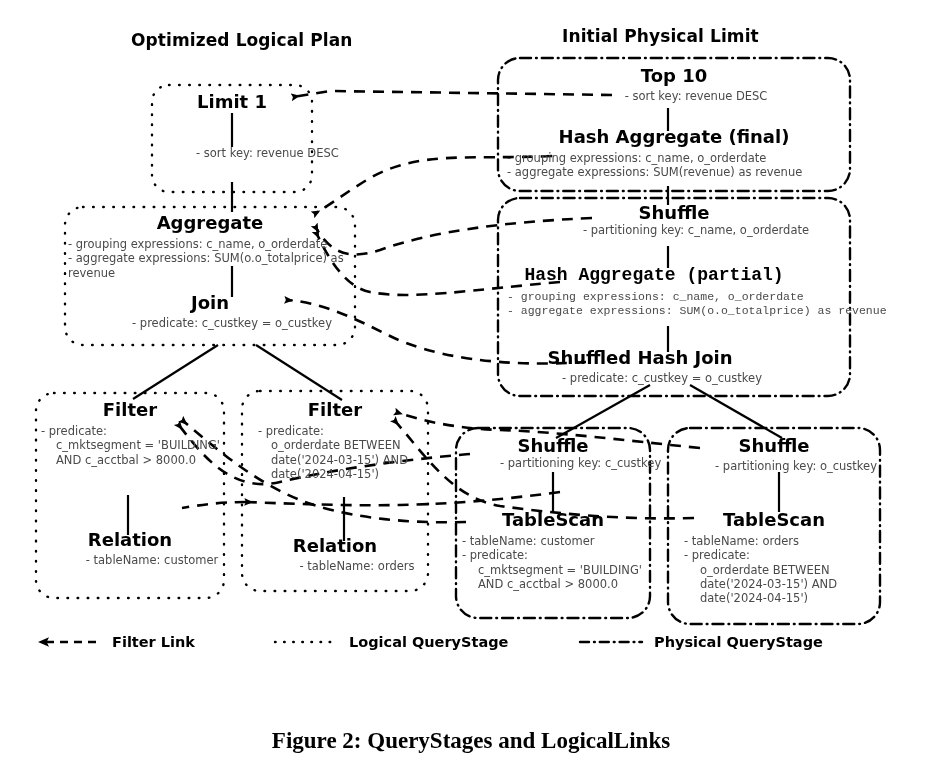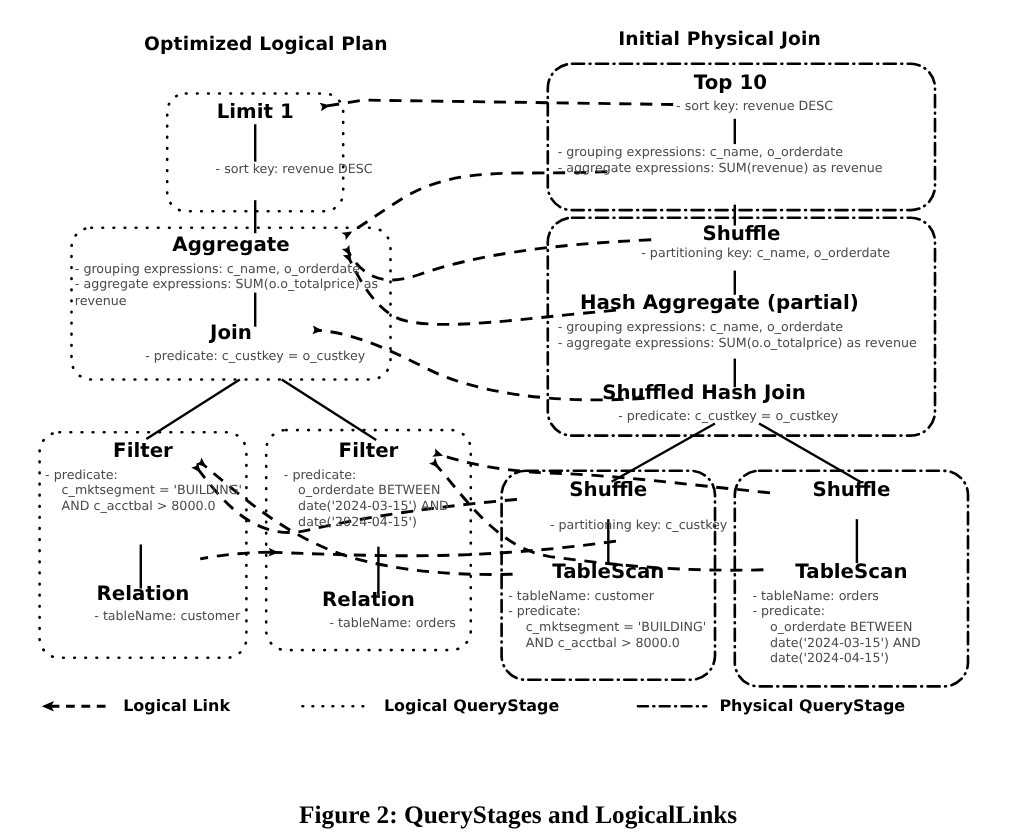--- a/index.html
+++ b/index.html
@@ -160,21 +160,21 @@
 
       <path d="M 560 492 C 500 500, 450 504, 400 505 C 350 506, 300 504, 246 502"></path>
     </g>
 
     <g fill="none" stroke="#000" stroke-width="2.6" stroke-dasharray="11 8">
       <path d="M 246 502 C 220 502, 200 505, 182 508"></path>
     </g>
   </svg>
 
   <div class="plan-title" style="left:131px; top:30px;">Optimized Logical Plan</div>
-  <div class="plan-title" style="left:562px; top:26px;">Initial Physical Join</div>
+  <div class="plan-title" style="left:562px; top:26px;">Initial Physical Limit</div>
 
   <div class="node" style="left:152px; top:92px; width:160px;">
     <div class="node-title">Limit 1</div>
   </div>
 
   <div class="node" style="left:152px; top:143px; width:160px;">
     <div class="node-detail" style="margin-top:3px;">- sort key: revenue DESC</div>
   </div>
 
   <div class="node" style="left:65px; top:213px; width:290px;">
@@ -206,78 +206,80 @@
     <div class="node-detail detail-left" style="padding-left:29px;">o_orderdate BETWEEN</div>
     <div class="node-detail detail-left" style="padding-left:29px;">date('2024-03-15') AND</div>
     <div class="node-detail detail-left" style="padding-left:29px;">date('2024-04-15')</div>
   </div>
 
   <div class="node" style="left:242px; top:536px; width:186px;">
     <div class="node-title">Relation</div>
     <div class="node-detail" style="margin-top:3px;">- tableName: orders</div>
   </div>
 
-  <div class="node" style="left:488px; top:66px; width:352px;">
+  <div class="node" style="left:498px; top:66px; width:352px;">
     <div class="node-title">Top 10</div>
     <div class="node-detail" style="margin-top:3px;">- sort key: revenue DESC</div>
   </div>
 
   <div class="node" style="left:498px; top:127px; width:352px;">
+    <div class="node-title">Hash Aggregate (final)</div>
     <div class="node-detail detail-left" style="margin-top:4px; padding-left:9px;">- grouping expressions: c_name, o_orderdate</div>
     <div class="node-detail detail-left" style="padding-left:9px;">- aggregate expressions: SUM(revenue) as revenue</div>
   </div>
 
   <div class="node" style="left:498px; top:203px; width:352px;">
     <div class="node-title">Shuffle</div>
     <div class="node-detail" style="margin-top:0;">- partitioning key: c_name, o_orderdate</div>
   </div>
 
-  <div class="node" style="left:498px; top:266px; width:312px;">
+  <div class="node" style="left:498px; top:266px; width:312px;font-family:Liberation Mono, monospace;">
     <div class="node-title">Hash Aggregate (partial)</div>
     <div class="node-detail detail-left" style="margin-top:4px; padding-left:9px;">- grouping expressions: c_name, o_orderdate</div>
     <div class="node-detail detail-left" style="padding-left:9px;">- aggregate expressions: SUM(o.o_totalprice) as revenue</div>
   </div>
 
   <div class="node" style="left:498px; top:348px; width:284px;">
     <div class="node-title">Shuffled Hash Join</div>
     <div class="node-detail" style="margin-top:3px;">- predicate: c_custkey = o_custkey</div>
   </div>
 
   <div class="node" style="left:456px; top:436px; width:194px;">
     <div class="node-title">Shuffle</div>
-    <div class="node-detail" style="margin-top:14px;">- partitioning key: c_custkey</div>
+    <div class="node-detail" style="margin-top:0;">- partitioning key: c_custkey</div>
   </div>
 
   <div class="node" style="left:456px; top:510px; width:194px;">
     <div class="node-title">TableScan</div>
     <div class="node-detail detail-left" style="margin-top:4px; padding-left:6px;">- tableName: customer</div>
     <div class="node-detail detail-left" style="padding-left:6px;">- predicate:</div>
     <div class="node-detail detail-left" style="padding-left:22px;">c_mktsegment = 'BUILDING'</div>
     <div class="node-detail detail-left" style="padding-left:22px;">AND c_acctbal &gt; 8000.0</div>
   </div>
 
   <div class="node" style="left:668px; top:436px; width:212px;">
     <div class="node-title">Shuffle</div>
+    <div class="node-detail" style="margin-top:3px;">- partitioning key: o_custkey</div>
   </div>
 
   <div class="node" style="left:668px; top:510px; width:212px;">
     <div class="node-title">TableScan</div>
     <div class="node-detail detail-left" style="margin-top:4px; padding-left:16px;">- tableName: orders</div>
     <div class="node-detail detail-left" style="padding-left:16px;">- predicate:</div>
     <div class="node-detail detail-left" style="padding-left:32px;">o_orderdate BETWEEN</div>
     <div class="node-detail detail-left" style="padding-left:32px;">date('2024-03-15') AND</div>
     <div class="node-detail detail-left" style="padding-left:32px;">date('2024-04-15')</div>
   </div>
 
   <div class="legend" style="left:36px; top:634px;">
     <svg class="legend-swatch" viewBox="0 0 66 14">
       <path d="M10,7 L62,7" stroke="#000" stroke-width="2.6" fill="none" stroke-dasharray="8 6"></path>
       <path d="M2,7 L13,2.2 L10.7,7 L13,11.8 Z" fill="#000"></path>
     </svg>
-    <span class="legend-label">Logical Link</span>
+    <span class="legend-label">Filter Link</span>
   </div>
 
   <div class="legend" style="left:273px; top:634px;">
     <svg class="legend-swatch" viewBox="0 0 66 14">
       <path d="M2,7 L64,7" stroke="#000" stroke-width="2.4" fill="none" stroke-linecap="round" stroke-dasharray="0.6 8.5"></path>
     </svg>
     <span class="legend-label">Logical QueryStage</span>
   </div>
 
   <div class="legend" style="left:578px; top:634px;">

